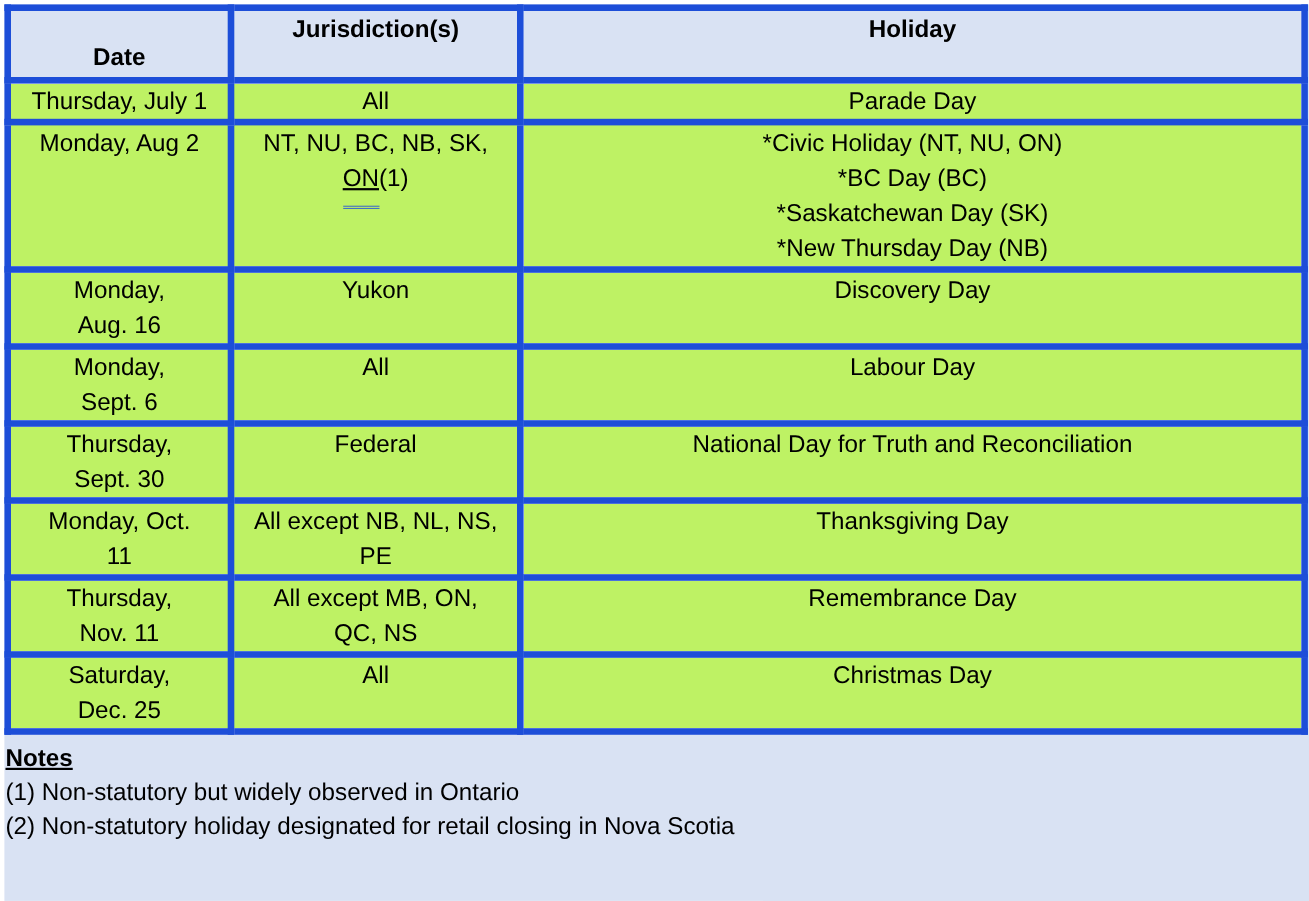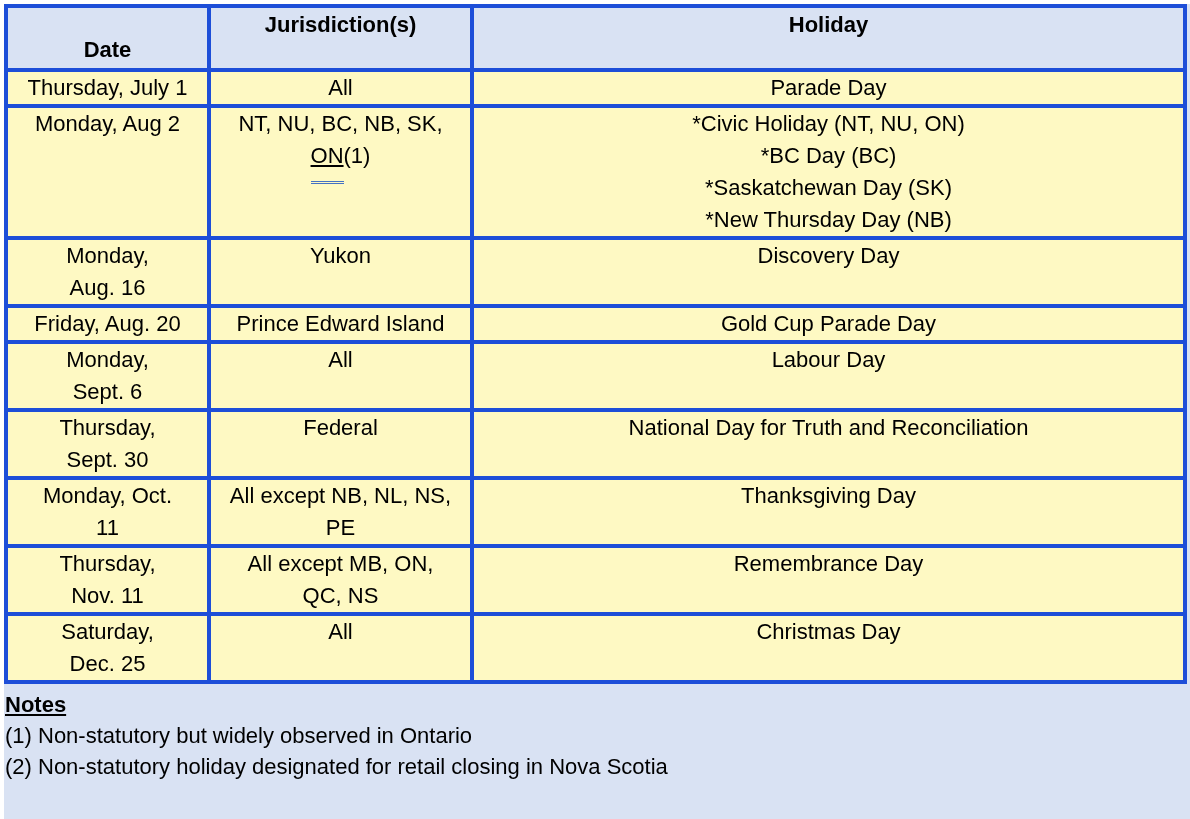--- a/index.html
+++ b/index.html
@@ -9,27 +9,27 @@
   }
   .band{position:absolute;left:4px;top:4px;width:1186px;height:815px;background:#d9e2f3;}
   table.holiday-table{
     border-collapse:collapse;table-layout:fixed;width:1179px;
     border:3px solid #000000;background:#ffffff;
   }
   col.c1{width:203px}
   col.c2{width:263px}
   col.c3{width:713px}
   th,td{
-    border:4px solid #1d4ed8;padding:0;text-align:center;
+    border:6px solid #1d4ed8;padding:0;text-align:center;
     font-size:22px;line-height:32px;overflow:hidden;
   }
   th{background:#d9e2f3;font-weight:bold;height:58px;}
   .th-date{vertical-align:bottom;padding-bottom:2px;}
   .th-jur,.th-hol{vertical-align:top;padding-top:1px;}
-  td{vertical-align:top;background:#fef9c3;}
+  td{vertical-align:top;background:#bef264;}
   td .line{white-space:nowrap;}
   .marked{
     text-decoration:underline;
     text-decoration-color:#000000;
     border-bottom:3px double #4472c4;
     padding-bottom:13px;
   }
   .notes{padding:5px 0 0 1px;font-size:22px;line-height:31px;text-align:left;}
   .notes-heading{text-decoration:underline;display:inline-block;font-weight:bold;}
   .note-line{white-space:nowrap;}
@@ -83,31 +83,20 @@
           <tr>
             <td>
               <div class="line">Monday,</div>
               <div class="line">Aug. 16</div>
             </td>
             <td>
               <div class="line">Yukon</div>
             </td>
             <td>
               <div class="line">Discovery Day</div>
-            </td>
-          </tr>
-          <tr>
-            <td>
-              <div class="line">Friday, Aug. 20</div>
-            </td>
-            <td>
-              <div class="line">Prince Edward Island</div>
-            </td>
-            <td>
-              <div class="line">Gold Cup Parade Day</div>
             </td>
           </tr>
           <tr>
             <td>
               <div class="line">Monday,</div>
               <div class="line">Sept. 6</div>
             </td>
             <td>
               <div class="line">All</div>
             </td>

